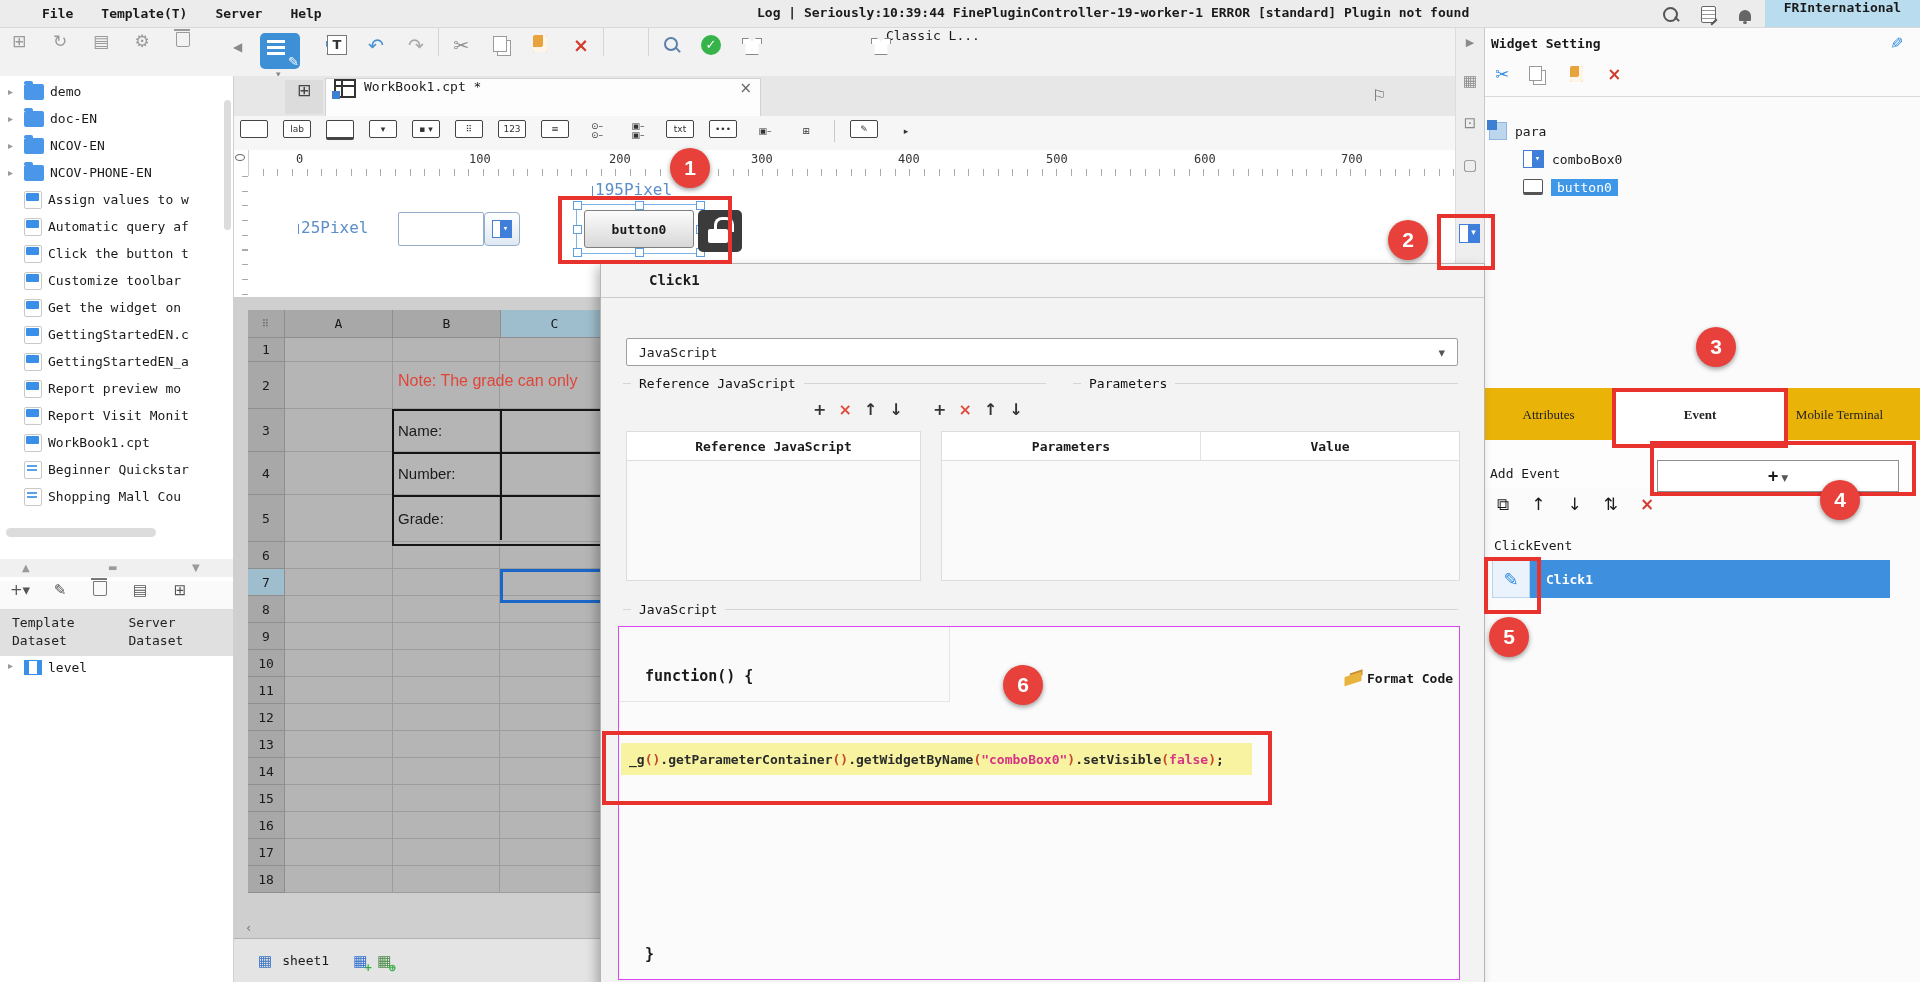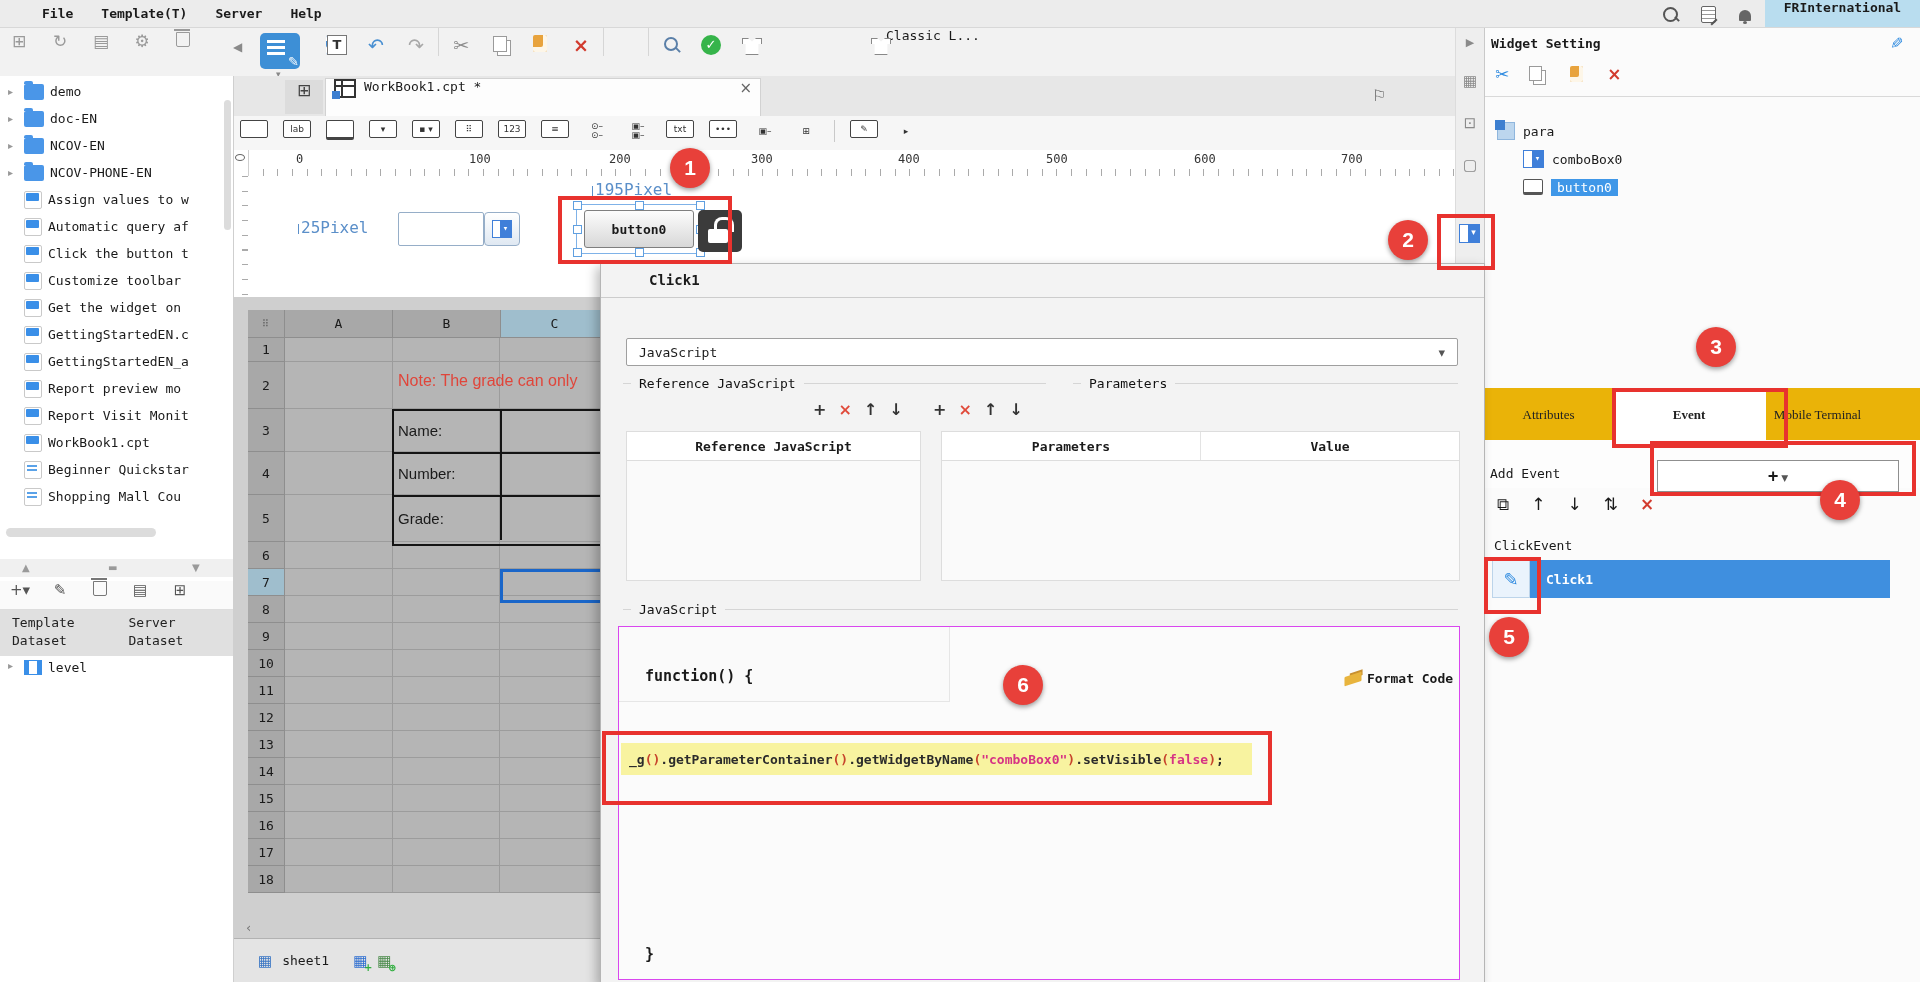--- a/index.html
+++ b/index.html
@@ -167,21 +167,21 @@
   #rp-tools{left:10px;top:36px;gap:18px;height:26px;}
   .rp-ic{font-family:"DejaVu Sans",sans-serif;font-size:17px;}
   #rp-toolline{left:0;top:68px;width:436px;height:1px;background:#d9d9d9;}
   .rtree-row{position:absolute;display:flex;align-items:center;gap:8px;height:22px;}
   .para-ic{position:relative;width:16px;height:16px;background:#bcd6ee;border:1px solid #8fb6dd;}
   .para-ic::before{content:"";position:absolute;left:-3px;top:-3px;width:10px;height:10px;background:#3d7fd0;}
   .btn-ic{width:18px;height:12px;border:1px solid #555;border-radius:2px;background:#fff;border-bottom:3px solid #555;}
   .sel-label{background:#3f97e8;color:#fff;padding:1px 6px;}
   #rp-tabs{left:0;top:360px;width:436px;height:52px;background:#eab308;display:flex;font-family:Liberation Serif, serif;}
   .rp-tab{display:flex;align-items:center;justify-content:center;text-align:center;font-size:13px;line-height:17px;color:#222;}
-  .rp-tab:nth-child(1){width:127px;} .rp-tab:nth-child(2){width:154px;font-weight:bold;} .rp-tab:nth-child(3){width:103px;}
+  .rp-tab:nth-child(1){width:127px;} .rp-tab:nth-child(2){width:176px;font-weight:bold;} .rp-tab:nth-child(3){width:103px;}
   .rp-tab.active{background:#fff;}
   #add-event-row{left:0;top:412px;width:436px;height:48px;background:#fdfdfd;}
   #add-event-lbl{left:5px;top:26px;}
   #add-event-btn{left:172px;top:20px;width:240px;height:30px;background:#fff;border:1px solid #8f8f8f;display:flex;align-items:center;justify-content:center;gap:3px;font-size:17px;font-weight:bold;}
   #add-event-btn .chev{font-size:9px;color:#555;margin-top:4px;font-family:"DejaVu Sans",sans-serif;}
   #rp-tools2{left:12px;top:466px;gap:22px;height:24px;}
   #evt-group{left:9px;top:510px;}
   #evt-row{left:7px;top:532px;width:398px;height:38px;display:flex;}
   #evt-pencil{width:38px;height:38px;background:#eaf3fc;border:1px solid #bcd4ea;display:flex;align-items:center;justify-content:center;color:#2f8be0;font-size:18px;font-family:"DejaVu Sans",sans-serif;box-sizing:border-box;}
   #evt-name{flex:1;background:#3f8fdf;color:#fff;display:flex;align-items:center;padding-left:16px;font-weight:bold;}
@@ -201,20 +201,21 @@
     <div class="flexc" data-name="menu-list">
   <div class="menu-item" data-name="File">File</div>
 
   <div class="menu-item" data-name="Template(T)">Template(T)</div>
 
   <div class="menu-item" data-name="Server">Server</div>
 
   <div class="menu-item" data-name="Help">Help</div>
 </div>
   </div>
+  <div id="logline" class="abs" data-name="log-message">Log | Seriously:10:39:44 FinePluginController-19-worker-1 ERROR [standard] Plugin not found</div>
   <div class="abs mb-ic" style="left:1660px;top:4px;" data-name="search-icon">
       <span class="search-glass"></span>
     </div>
   <div class="abs mb-ic" style="left:1698px;top:4px;" data-name="feedback-icon">
       <span class="note-box"></span>
     </div>
   <div class="abs mb-ic" style="left:1735px;top:5px;" data-name="notification-bell-icon">
       <span class="bell"></span>
     </div>
   <div id="fr-badge" class="abs flexc" style="background:#b9ddef;" data-name="account-badge">FRInternational</div>
@@ -782,21 +783,21 @@
     <div id="rp-tools" class="abs flexc" data-name="widget-tree-toolbar">
   <span class="rp-ic blue" data-name="cut-widget-icon"><span>✂</span></span>
 
   <span class="rp-ic art-copy" data-name="copy-widget-icon"></span>
 
   <span class="rp-ic art-paste" data-name="paste-widget-icon"></span>
 
   <span class="rp-ic red" data-name="delete-widget-icon"><span>×</span></span>
 </div>
     <div id="rp-toolline" class="abs"></div>
-    <div class="rtree-row" style="left:12px;top:92px;" data-name="tree-item-para">
+    <div class="rtree-row" style="left:4px;top:92px;" data-name="tree-item-para">
       <span class="para-ic" data-name="parameter-pane-icon"></span>
       <span>para</span>
     </div>
     <div class="rtree-row" style="left:38px;top:120px;" data-name="tree-item-combobox0">
       <span class="combo-glyph" data-name="combobox-icon" style="width:19px;height:16px;"></span>
       <span>comboBox0</span>
     </div>
     <div class="rtree-row" style="left:38px;top:148px;" data-name="tree-item-button0">
       <span class="btn-ic" data-name="button-icon"></span>
       <span class="sel-label">button0</span>

